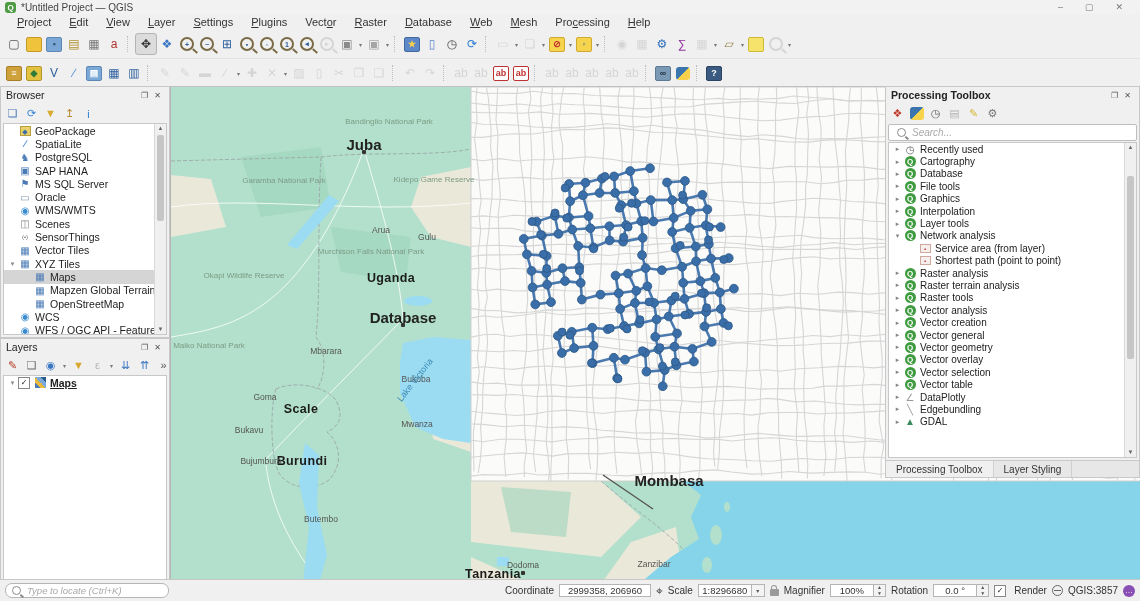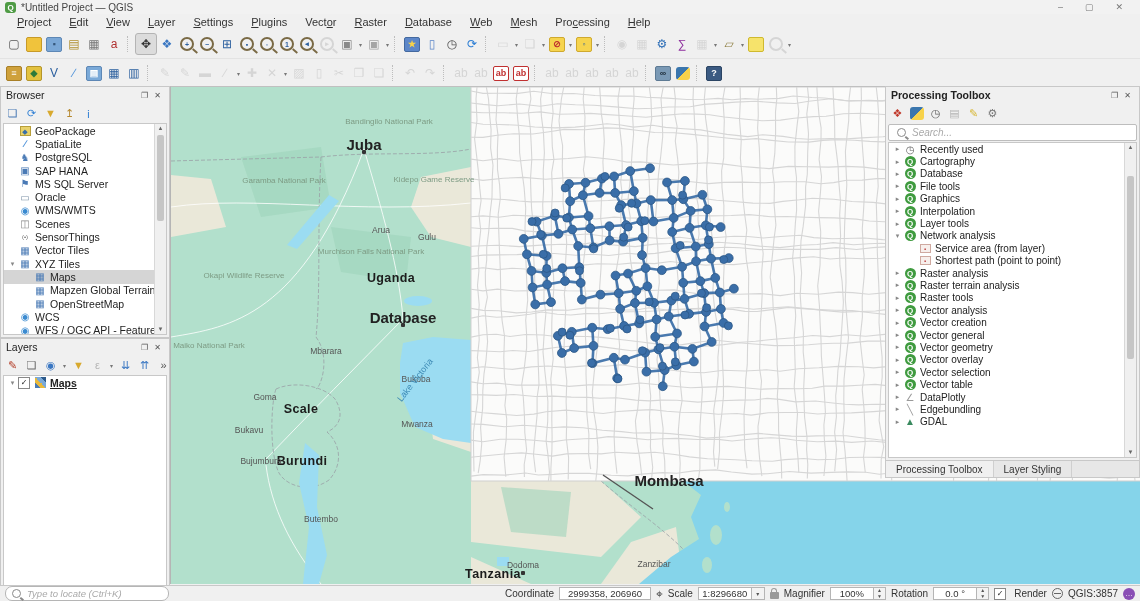--- a/index.html
+++ b/index.html
@@ -66,21 +66,21 @@
   #mapc{position:absolute;left:170px;top:86px;width:970px;height:497px;border-left:1px solid #b5b5b5;border-top:1px solid #c0c0c0;background:#b2e0cc;overflow:hidden;box-sizing:content-box}
   #mapc svg{position:absolute;left:0;top:0}
   .mlabel{position:absolute;transform:translate(-50%,-50%);pointer-events:none;white-space:nowrap}
   .mk-country{font-size:12.5px;font-weight:bold;color:#1c1c1c;letter-spacing:.4px}
   .mk-city{font-size:15px;font-weight:bold;color:#222}
   .mk-town{font-size:8.5px;color:#555}
   .mk-park{font-size:8px;color:#7d9b84}
   .mk-water{font-size:9px;color:#3d8ab5}
   .citydot{position:absolute;width:4px;height:4px;background:#333;transform:translate(-50%,-50%);border-radius:1px}
   
-  #status{position:absolute;left:0;bottom:0;right:0;height:16px;background:#f0f0f0;border-top:1px solid #c8c8c8;display:flex;align-items:center;padding:0 5px;gap:5px;font-size:10px;color:#333;box-sizing:border-box}
+  #status{position:absolute;left:0;bottom:0;right:0;height:22px;background:#f0f0f0;border-top:1px solid #c8c8c8;display:flex;align-items:center;padding:0 5px;gap:5px;font-size:10px;color:#333;box-sizing:border-box}
   .locate{width:150px;height:13px;border:1px solid #b5b5b5;border-radius:7px;background:#fff;display:flex;align-items:center;padding:0 6px;gap:4px;flex:none}
   .locate input{border:0;outline:0;flex:1;font-size:9.5px;font-family:inherit;color:#333;background:transparent;min-width:0}
   .flex1{flex:1}
   .sfield{height:13px;border:1px solid #b5b5b5;background:#fff;display:flex;align-items:center;justify-content:center;padding:0 4px;font-size:9.5px;box-sizing:border-box}
   .spincol{display:flex;flex-direction:column;width:12px;height:13px;border:1px solid #b5b5b5;border-left:none;background:#f3f3f3;box-sizing:border-box}
   .spincol span{flex:1;font-size:5px;line-height:5px;text-align:center;color:#555}
   .combodd{width:13px;height:13px;border:1px solid #b5b5b5;border-left:none;background:#f3f3f3;font-size:6px;color:#555;display:flex;align-items:center;justify-content:center;box-sizing:border-box}
   .lockico{width:9px;height:7px;background:#9a9a9a;border-radius:1px;position:relative;margin-top:3px}
   .lockico::before{content:"";position:absolute;top:-4px;left:1.5px;width:4px;height:4px;border:1.5px solid #9a9a9a;border-bottom:none;border-radius:3px 3px 0 0}
   .globeico{width:11px;height:11px;border-radius:50%;border:1.5px solid #666;box-sizing:border-box;position:relative}

